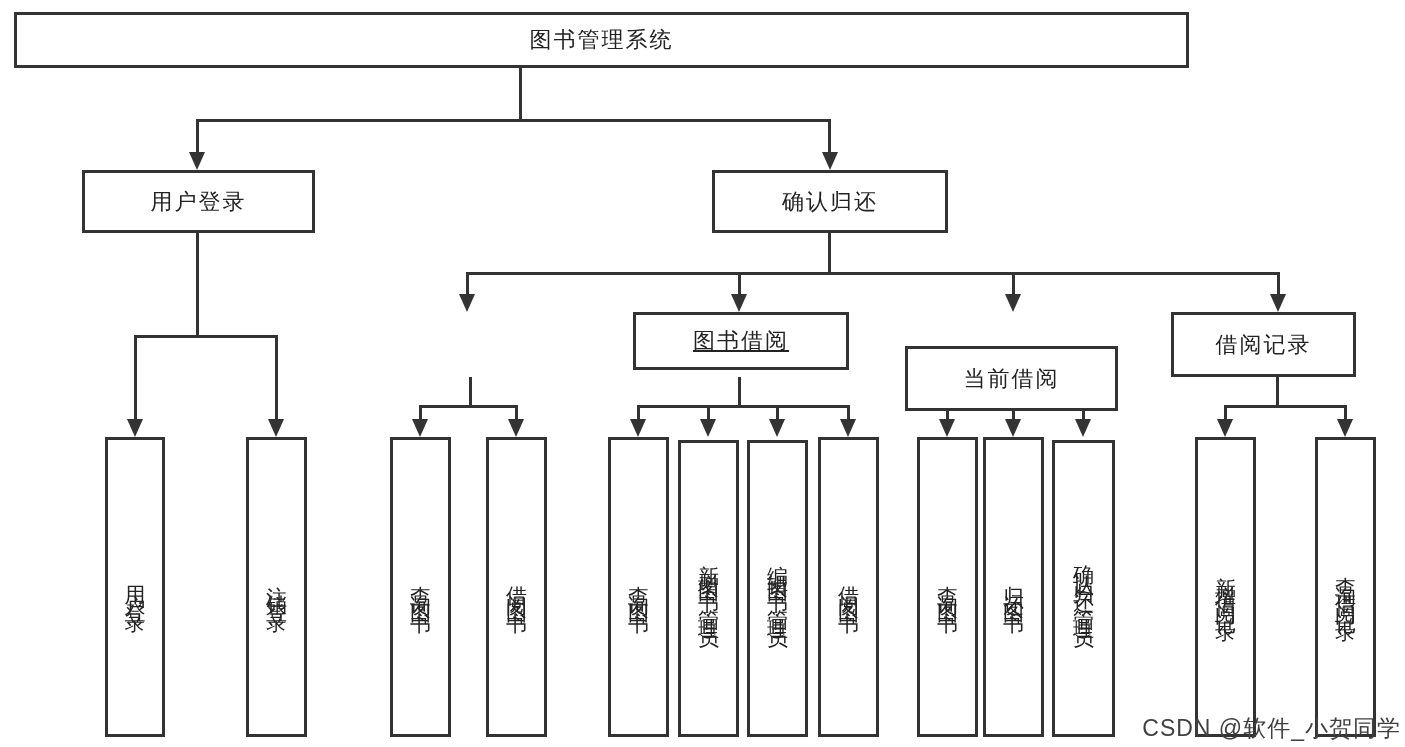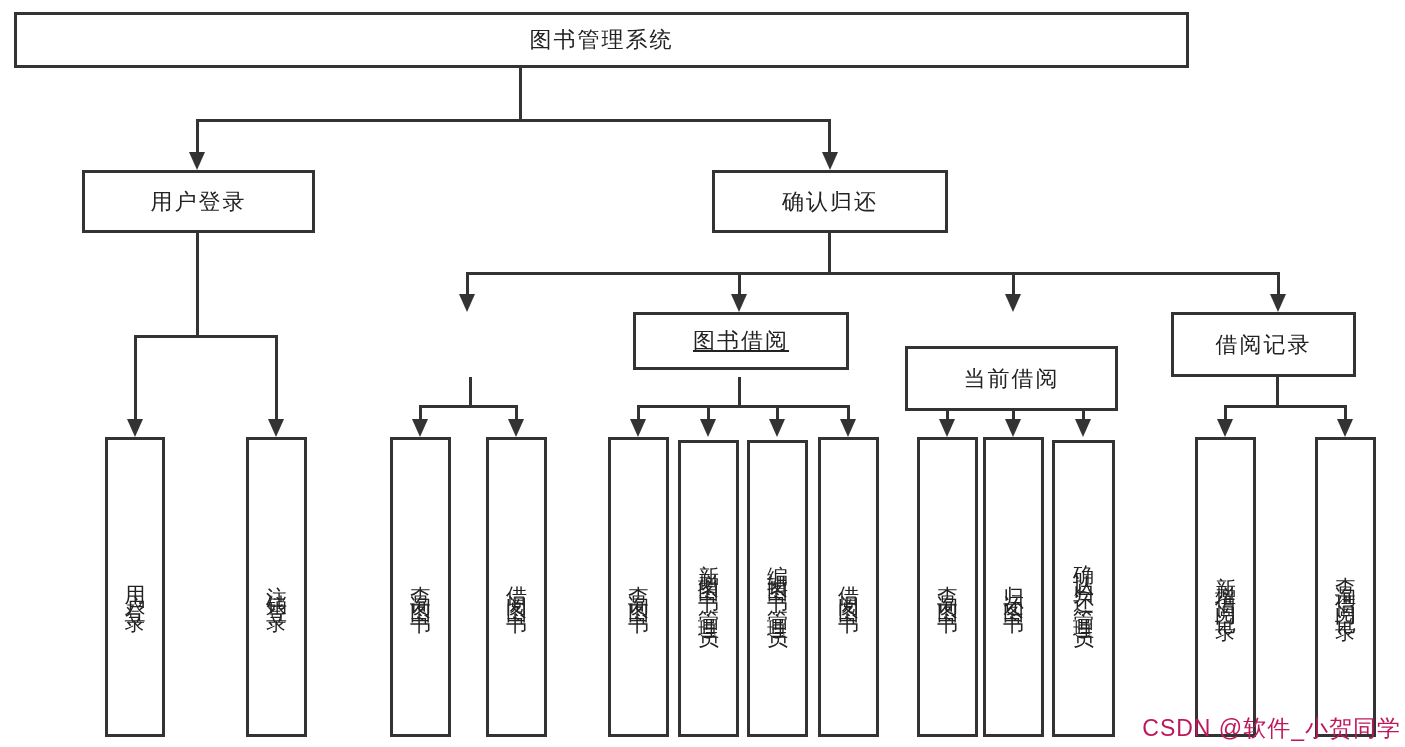--- a/index.html
+++ b/index.html
@@ -23,21 +23,21 @@
   
   .vl{position:absolute;width:3px;background:#333333;z-index:1;}
   .hl{position:absolute;height:3px;background:#333333;z-index:1;}
   .ar{
     position:absolute;width:0;height:0;z-index:3;
     border-left:8px solid transparent;border-right:8px solid transparent;
     border-top:18px solid #333333;
   }
   .watermark{
     position:absolute;right:4px;bottom:3px;z-index:10;
-    color:#be185d;font-size:23px;letter-spacing:1px;white-space:nowrap;margin-left:8px;
+    color:#404040;font-size:23px;letter-spacing:1px;white-space:nowrap;margin-left:8px;
   }
 </style>
 </head>
 <body>
 
 <div class="stage">
 
   <div>
 
     <div class="vl" style="left:519px;top:68px;height:53px;"></div>

